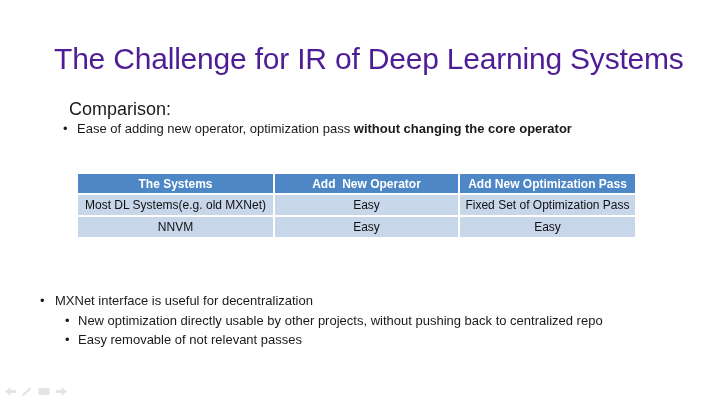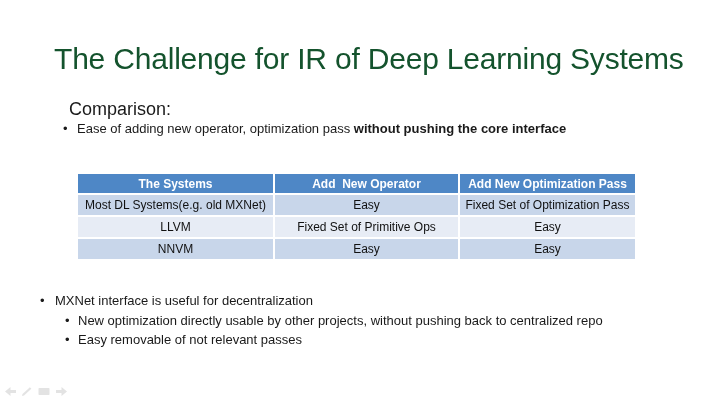--- a/index.html
+++ b/index.html
@@ -13,21 +13,21 @@
     overflow: hidden;
     font-family: "Liberation Sans", sans-serif;
     color: #1a1a1a;
   }
   .slide-title {
     position: absolute;
     left: 54px; top: 42px;
     font-size: 30px;
     font-weight: 300;
     letter-spacing: -0.2px;
-    color: #14532d;
+    color: #4c1d95;
     white-space: nowrap;
   }
   .comparison-heading {
     position: absolute;
     left: 69px; top: 99px;
     font-size: 18px;
     line-height: 20px;
   }
   .comparison-bullet {
     position: absolute;
@@ -95,46 +95,41 @@
 <body>
 
 <div id="slide">
 
   <div class="slide-title">The Challenge for IR of Deep Learning Systems</div>
 
   <div class="comparison-heading">Comparison:</div>
 
   <div class="comparison-bullet">
     <span class="dot">•</span>
-    <span>Ease of adding new operator, optimization pass </span><span class="bold">without pushing the core interface</span>
+    <span>Ease of adding new operator, optimization pass </span><span class="bold">without changing the core operator</span>
   </div>
 
   <table class="cmp-table">
     <colgroup>
       <col style="width:195px">
       <col style="width:183px">
       <col style="width:175px">
     </colgroup>
     <thead>
       <tr id="tbl-head-row">
           <th>The Systems</th>
           <th>Add  New Operator</th>
           <th>Add New Optimization Pass</th>
         </tr>
     </thead>
     <tbody id="tbl-body">
         <tr class="band-a">
           <td>Most DL Systems(e.g. old MXNet)</td>
           <td>Easy</td>
           <td>Fixed Set of Optimization Pass</td>
-        </tr>
-        <tr class="band-b">
-          <td>LLVM</td>
-          <td>Fixed Set of Primitive Ops</td>
-          <td>Easy</td>
         </tr>
         <tr class="band-a">
           <td>NNVM</td>
           <td>Easy</td>
           <td>Easy</td>
         </tr>
       </tbody>
   </table>
 
   <div class="bullets">

